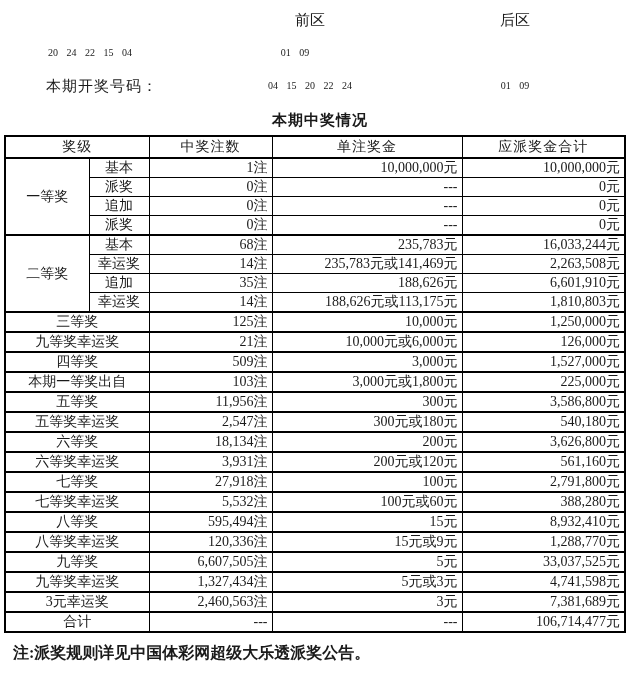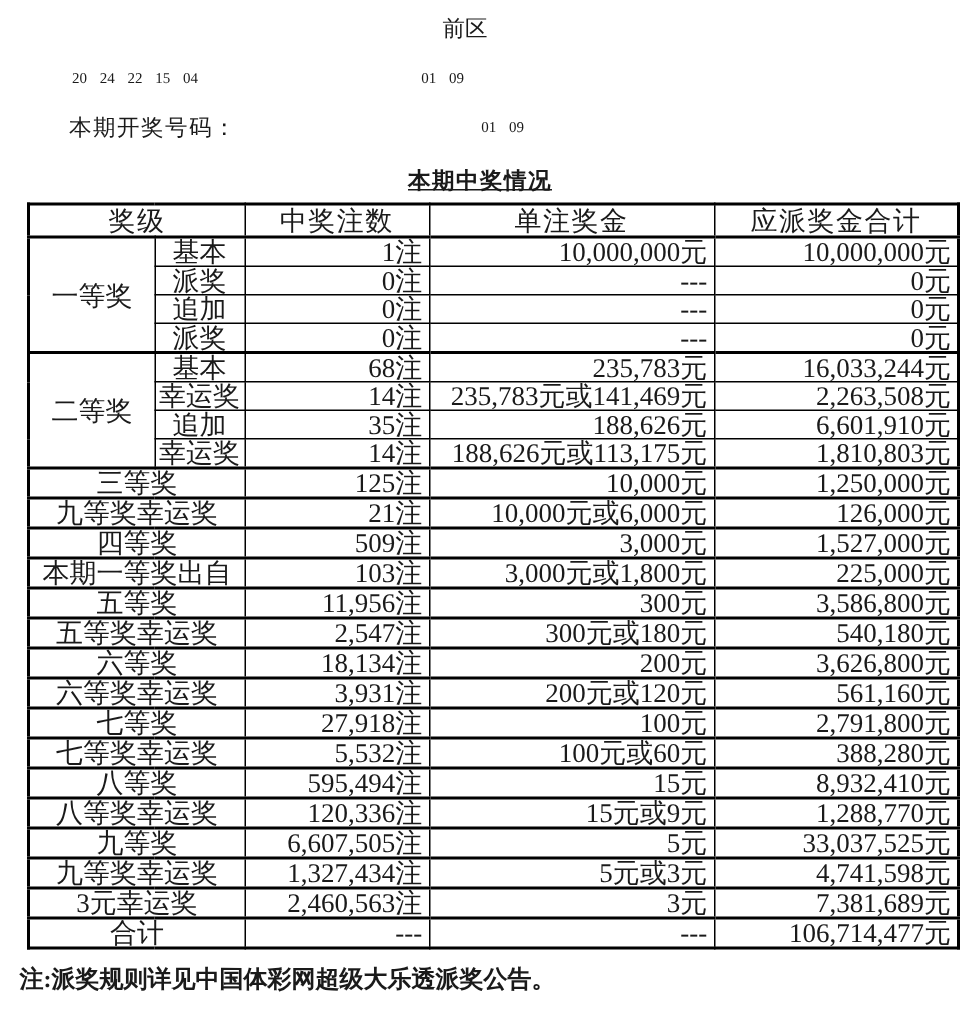--- a/index.html
+++ b/index.html
@@ -22,30 +22,29 @@
   .nums { word-spacing: 6px; font-size: 10px; }
 
   
   .table-title {
     text-align: center;
     font-size: 15px;
     font-weight: bold;
     margin-top: 16px;
     margin-bottom: 5px;
     letter-spacing: 1px;
-    text-decoration: underline;
   }
 
   
   table.prize-table {
     border-collapse: collapse;
     table-layout: fixed;
     width: 620px;
-    margin-left: 18px;
-    font-size: 18px;
+    margin-left: 4px;
+    font-size: 14px;
     border: 2px solid #000;
   }
   .prize-table th, .prize-table td {
     border: 1px solid #000;
     padding: 0 4px;
     height: 18px;
     line-height: 18px;
     white-space: nowrap;
     overflow: hidden;
   }
@@ -75,27 +74,29 @@
 </style>
 </head>
 <body>
 
 <div class="page">
 
   <div class="draw-info">
     <div class="di-row">
       <div class="di-label"></div>
       <div class="di-front">前区</div>
+      <div class="di-back">后区</div>
     </div>
     <div class="di-row">
       <div class="di-front nums">20 24 22 15 04</div>
       <div class="di-back nums">01 09</div>
     </div>
     <div class="di-row">
       <div class="di-label">本期开奖号码：</div>
+      <div class="di-front nums">04 15 20 22 24</div>
       <div class="di-back nums">01 09</div>
     </div>
   </div>
 
   <div class="table-title">本期中奖情况</div>
 
   <table class="prize-table">
     <colgroup>
       <col style="width:84px">
         <col style="width:60px">

